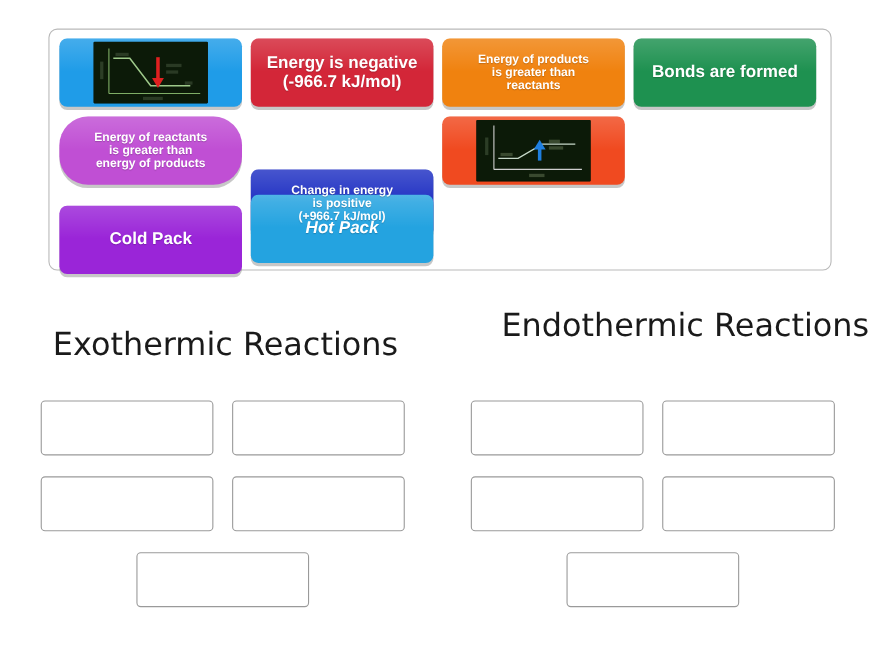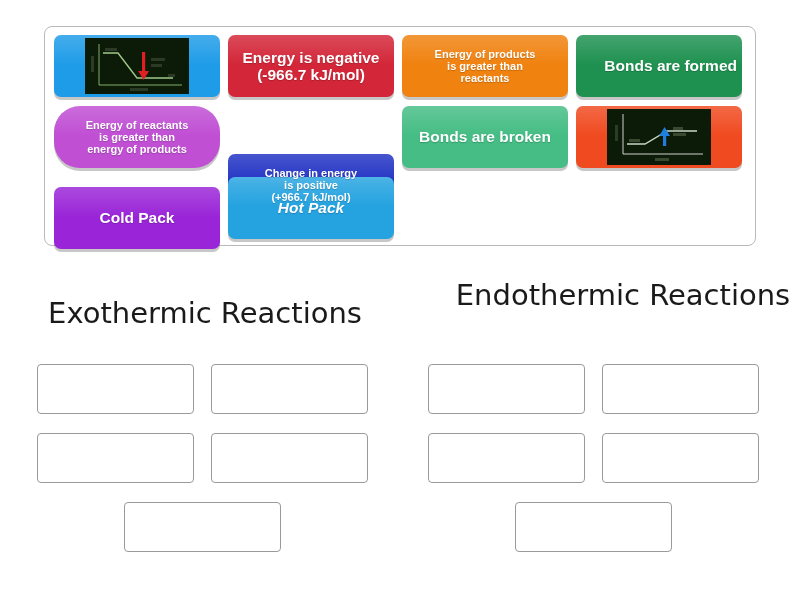--- a/index.html
+++ b/index.html
@@ -159,21 +159,21 @@
       </div>
 
       <div class="tile" style="background:#f0820f;">
         <div class="tile-label">
           <span>Energy of products</span><br>
           <span>is greater than</span><br>
           <span>reactants</span>
         </div>
       </div>
 
-      <div class="tile wide2" style="background:#1e9150;justify-content:flex-end;">
+      <div class="tile wide2" style="background:#1e9150;">
         <div class="tile-label">Bonds are formed</div>
       </div>
 
     </div>
 
     <div class="tile-row">
 
       <div class="tile" style="background:#c04fd4;border-radius:26px;">
         <div class="tile-label">
           <span>Energy of reactants</span><br>
@@ -183,23 +183,20 @@
       </div>
 
       <div class="tile" style="background:#2233c4;margin-top:48px;">
         <div class="tile-label">
           <span>Change in energy</span><br>
           <span>is positive</span><br>
           <span>(+966.7 kJ/mol)</span>
         </div>
       </div>
 
-      <div class="tile wide2" style="background:#45bd84;">
-        <div class="tile-label">Bonds are broken</div>
-      </div>
 
       <div class="tile" style="background:#f04a20;">
         <div class="tile-img-wrap">
           <svg width="104" height="56" viewBox="0 0 104 56">
             <rect x="0" y="0" width="104" height="56" fill="#0c1a08"></rect>
             <line x1="16" y1="5" x2="16" y2="45" stroke="#cfcfcf" stroke-width="1"></line>
             <line x1="16" y1="45" x2="96" y2="45" stroke="#cfcfcf" stroke-width="1"></line>
             <polyline points="20,35 38,35 60,22 90,22" fill="none" stroke="#c6d8c8" stroke-width="1.3"></polyline>
             <rect x="56" y="24" width="3.2" height="13" fill="#1f7fe0"></rect>
             <polygon points="57.6,18 52.2,27 63, 27" fill="#1f7fe0"></polygon>

